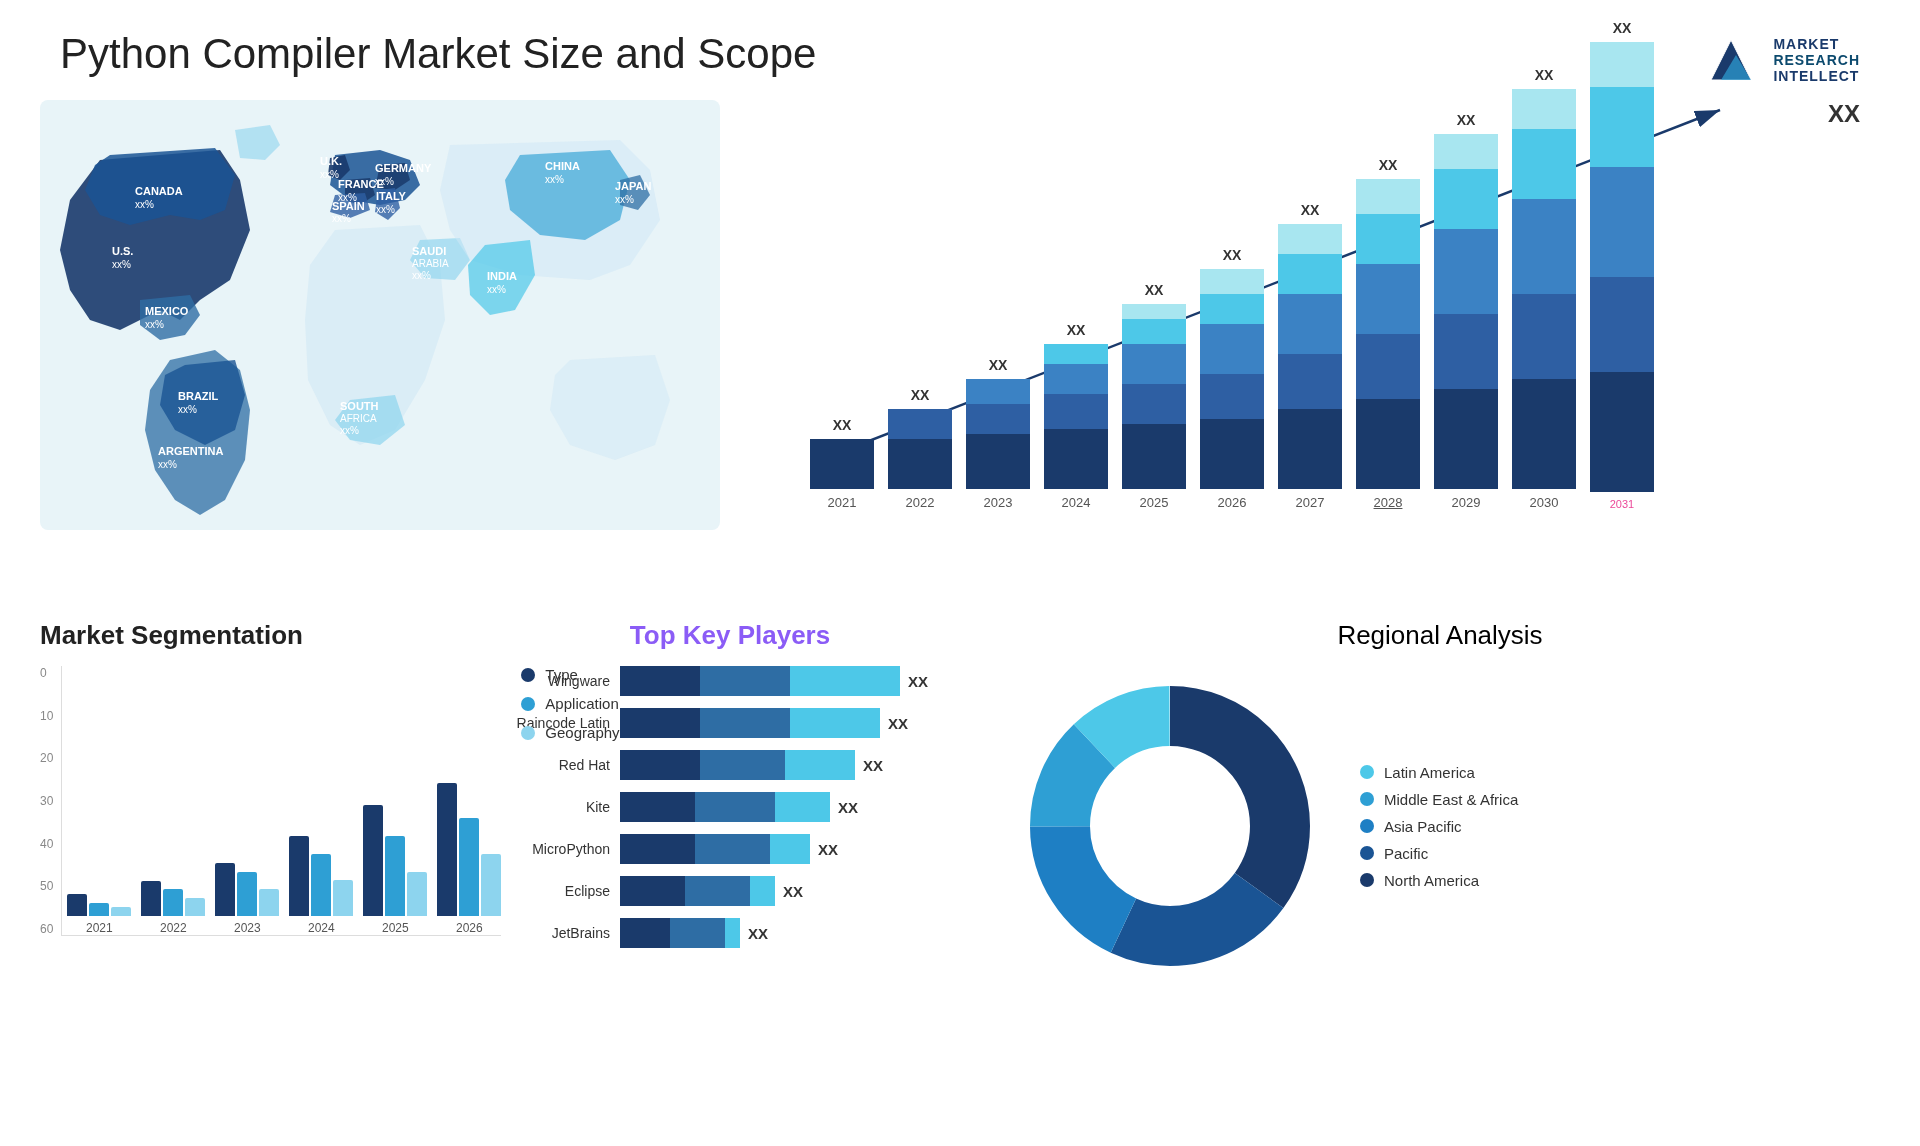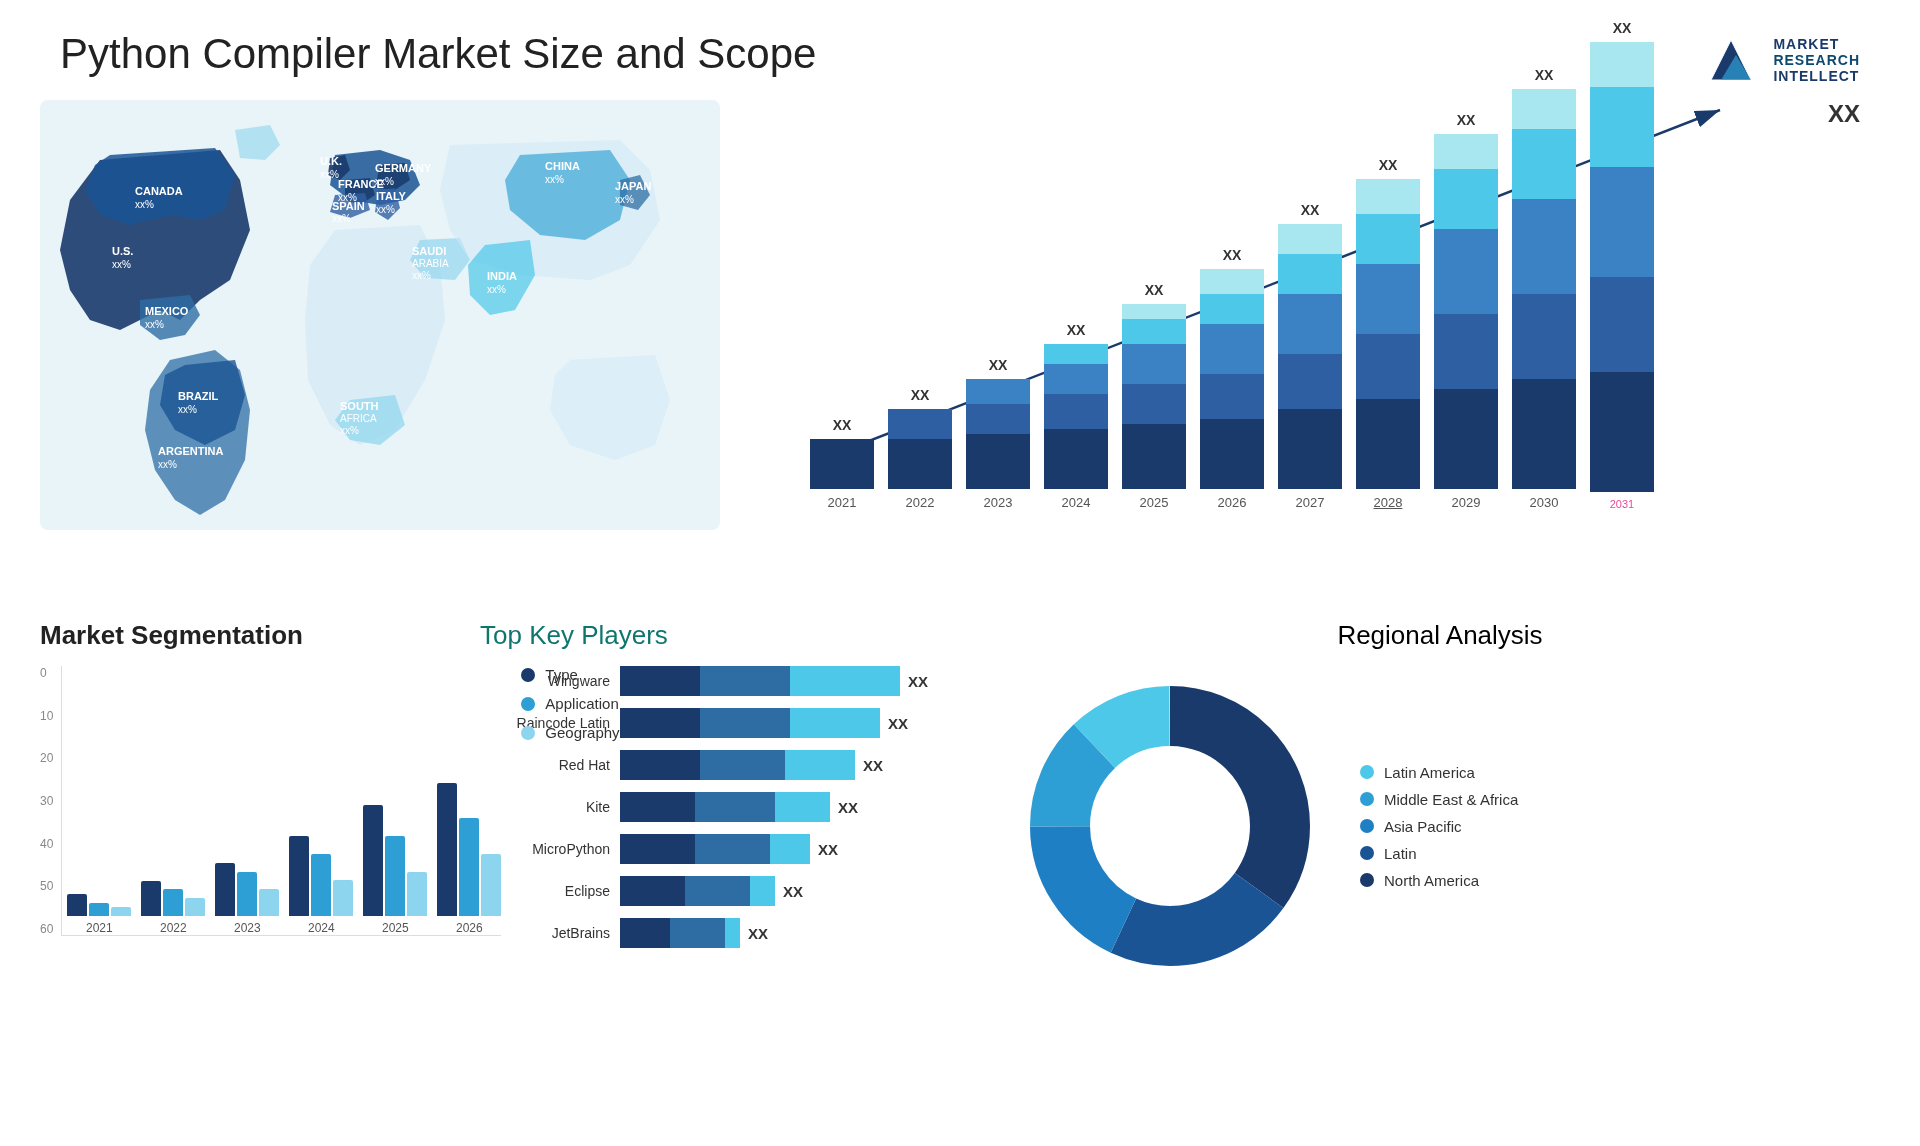--- a/index.html
+++ b/index.html
@@ -212,24 +212,24 @@
       flex-direction: column-reverse;
       justify-content: space-between;
       height: 270px;
       margin-right: 8px;
       margin-bottom: 30px;
       font-size: 12px;
       color: #888;
     }
 
     .players-section-title {
-      text-align: left;
+      text-align: center;
       font-size: 26px;
-      font-weight: 400;
-      color: #0f766e;
+      font-weight: 700;
+      color: #8b5cf6;
       margin-bottom: 15px;
     }
 
     .regional-section-title {
       text-align: center;
       font-size: 26px;
       font-weight: 400;
       color: #000000;
       margin-bottom: 15px;
     }
@@ -721,21 +721,21 @@
         <div class="legend-item">
           <div class="legend-dot" style="background:#2e9fd4;"></div>
           <span>Middle East &amp; Africa</span>
         </div>
         <div class="legend-item">
           <div class="legend-dot" style="background:#1e7fc4;"></div>
           <span>Asia Pacific</span>
         </div>
         <div class="legend-item">
           <div class="legend-dot" style="background:#1a5494;"></div>
-          <span>Latin</span>
+          <span>Pacific</span>
         </div>
         <div class="legend-item">
           <div class="legend-dot" style="background:#1a3a6b;"></div>
           <span>North America</span>
         </div>
       </div>
     </div>
 
   </div>
 

